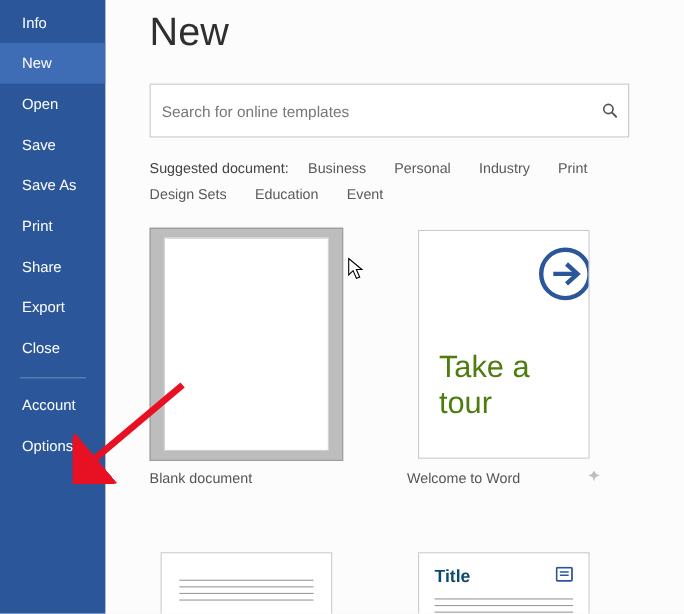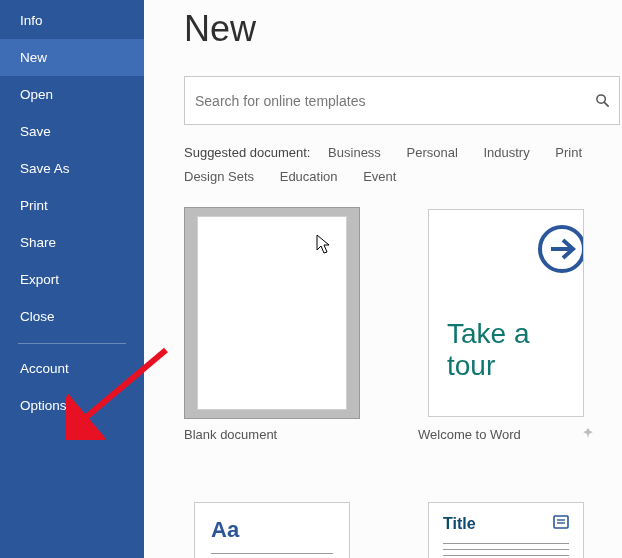--- a/index.html
+++ b/index.html
@@ -6,21 +6,21 @@
   body {
     font-family: "Segoe UI", Arial, sans-serif;
     background: #f5f5f5;
     width: 622px;
     height: 558px;
     overflow: hidden;
     position: relative;
   }
   .app { display: flex; height: 100%; }
   .sidebar {
-    width: 144px;
+    width: 96px;
     background: #2b579a;
     color: #fff;
     display: flex;
     flex-direction: column;
     padding-top: 2px;
     font-size: 13.5px;
   }
   .sidebar-item {
     padding: 11px 20px;
     cursor: pointer;
@@ -131,21 +131,21 @@
     width: 156px;
     height: 208px;
     border: 1px solid #ccc;
   }
   .tour-text {
     position: absolute;
     left: 18px;
     bottom: 34px;
     font-size: 28px;
     font-weight: 300;
-    color: #0f766e;
+    color: #4d7c0f;
     line-height: 1.15;
   }
   .tour-arrow {
     position: absolute;
     right: -6px;
     top: 12px;
   }
   .template-label-row {
     display: flex;
     align-items: center;
@@ -268,21 +268,20 @@
             <svg width="12" height="12" viewBox="0 0 12 12">
                 <path d="M6 1 L8 4 L11 5 L7 7 L6 11 L5 7 L1 5 L4 4 Z" fill="#bdbdbd"></path>
               </svg>
           </span>
         </div>
       </div>
 
       <div class="template-card small single-spaced">
         <div class="thumb">
           <div class="thumb-inner">
-            <div class="aa">Aa</div>
             <div class="doc-lines">
               <div class="doc-line"></div>
                 <div class="doc-line"></div>
                 <div class="doc-line"></div>
               <div class="doc-line"></div>
 
             </div>
           </div>
         </div>
       </div>

